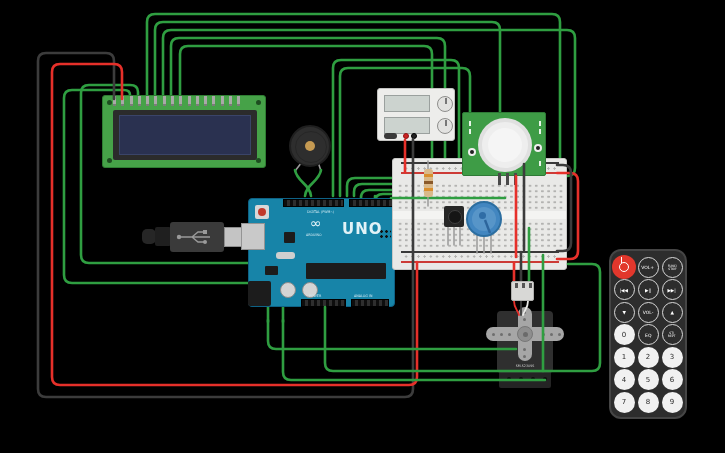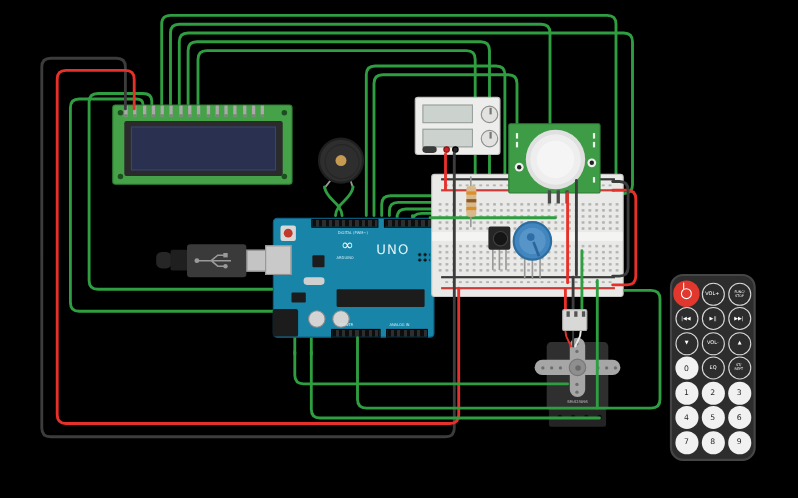--- a/index.html
+++ b/index.html
@@ -17,21 +17,21 @@
   .lcd-hole{position:absolute;width:5px;height:5px;border-radius:50%;background:#1d4d20;}
   
   #buzzer{left:289px;top:125px;width:42px;height:42px;border-radius:50%;background:#2e2e2e;border:2px solid #1f1f1f;box-sizing:border-box;}
   #buzzer .ring{position:absolute;left:4px;top:4px;width:30px;height:30px;border-radius:50%;border:1px solid #262626;}
   #buzzer .dot{position:absolute;left:14px;top:14px;width:10px;height:10px;border-radius:50%;background:#c59a52;}
   
   #arduino{left:248px;top:198px;width:147px;height:109px;border-radius:4px;border:1px solid #0e6286;box-sizing:border-box;}
   .hdr{position:absolute;height:8px;background:repeating-linear-gradient(90deg,#0d0d0d 0 3px,#2e2e2e 3px 6px);border:1px solid #000;box-sizing:border-box;}
   .tinytext{position:absolute;font-size:6px;color:#cfe9f2;white-space:nowrap;transform:scale(.55);transform-origin:0 50%;}
   #uno-logo{position:absolute;left:310px;top:215px;font-size:14px;color:#eaf6fa;z-index:11;}
-  #uno-name{position:absolute;left:342px;top:220px;font-size:12px;letter-spacing:1px;color:#e2f2f7;z-index:11;}
+  #uno-name{position:absolute;left:342px;top:220px;font-size:15px;letter-spacing:1px;color:#e2f2f7;z-index:11;font-weight:bold;}
   .chip{position:absolute;background:#1c1c1c;border-radius:1px;}
   
   .usb-part{position:absolute;}
   
   #psu{left:377px;top:88px;width:78px;height:53px;background:#ededeb;border:1px solid #c2c2c0;border-radius:3px;box-sizing:border-box;}
   .psu-disp{position:absolute;left:6px;width:46px;height:17px;background:#ccd3cf;border:1px solid #9aa09e;box-sizing:border-box;}
   .psu-knob{position:absolute;left:59px;width:16px;height:16px;border-radius:50%;background:#e2e2e0;border:1px solid #8e8e8c;box-sizing:border-box;}
   .psu-knob:after{content:"";position:absolute;left:7px;top:1px;width:1.5px;height:6px;background:#777;}
   
   #bboard{left:392px;top:158px;width:175px;height:112px;background:#e9e9e7;border:1px solid #c8c8c6;border-radius:3px;box-sizing:border-box;}

